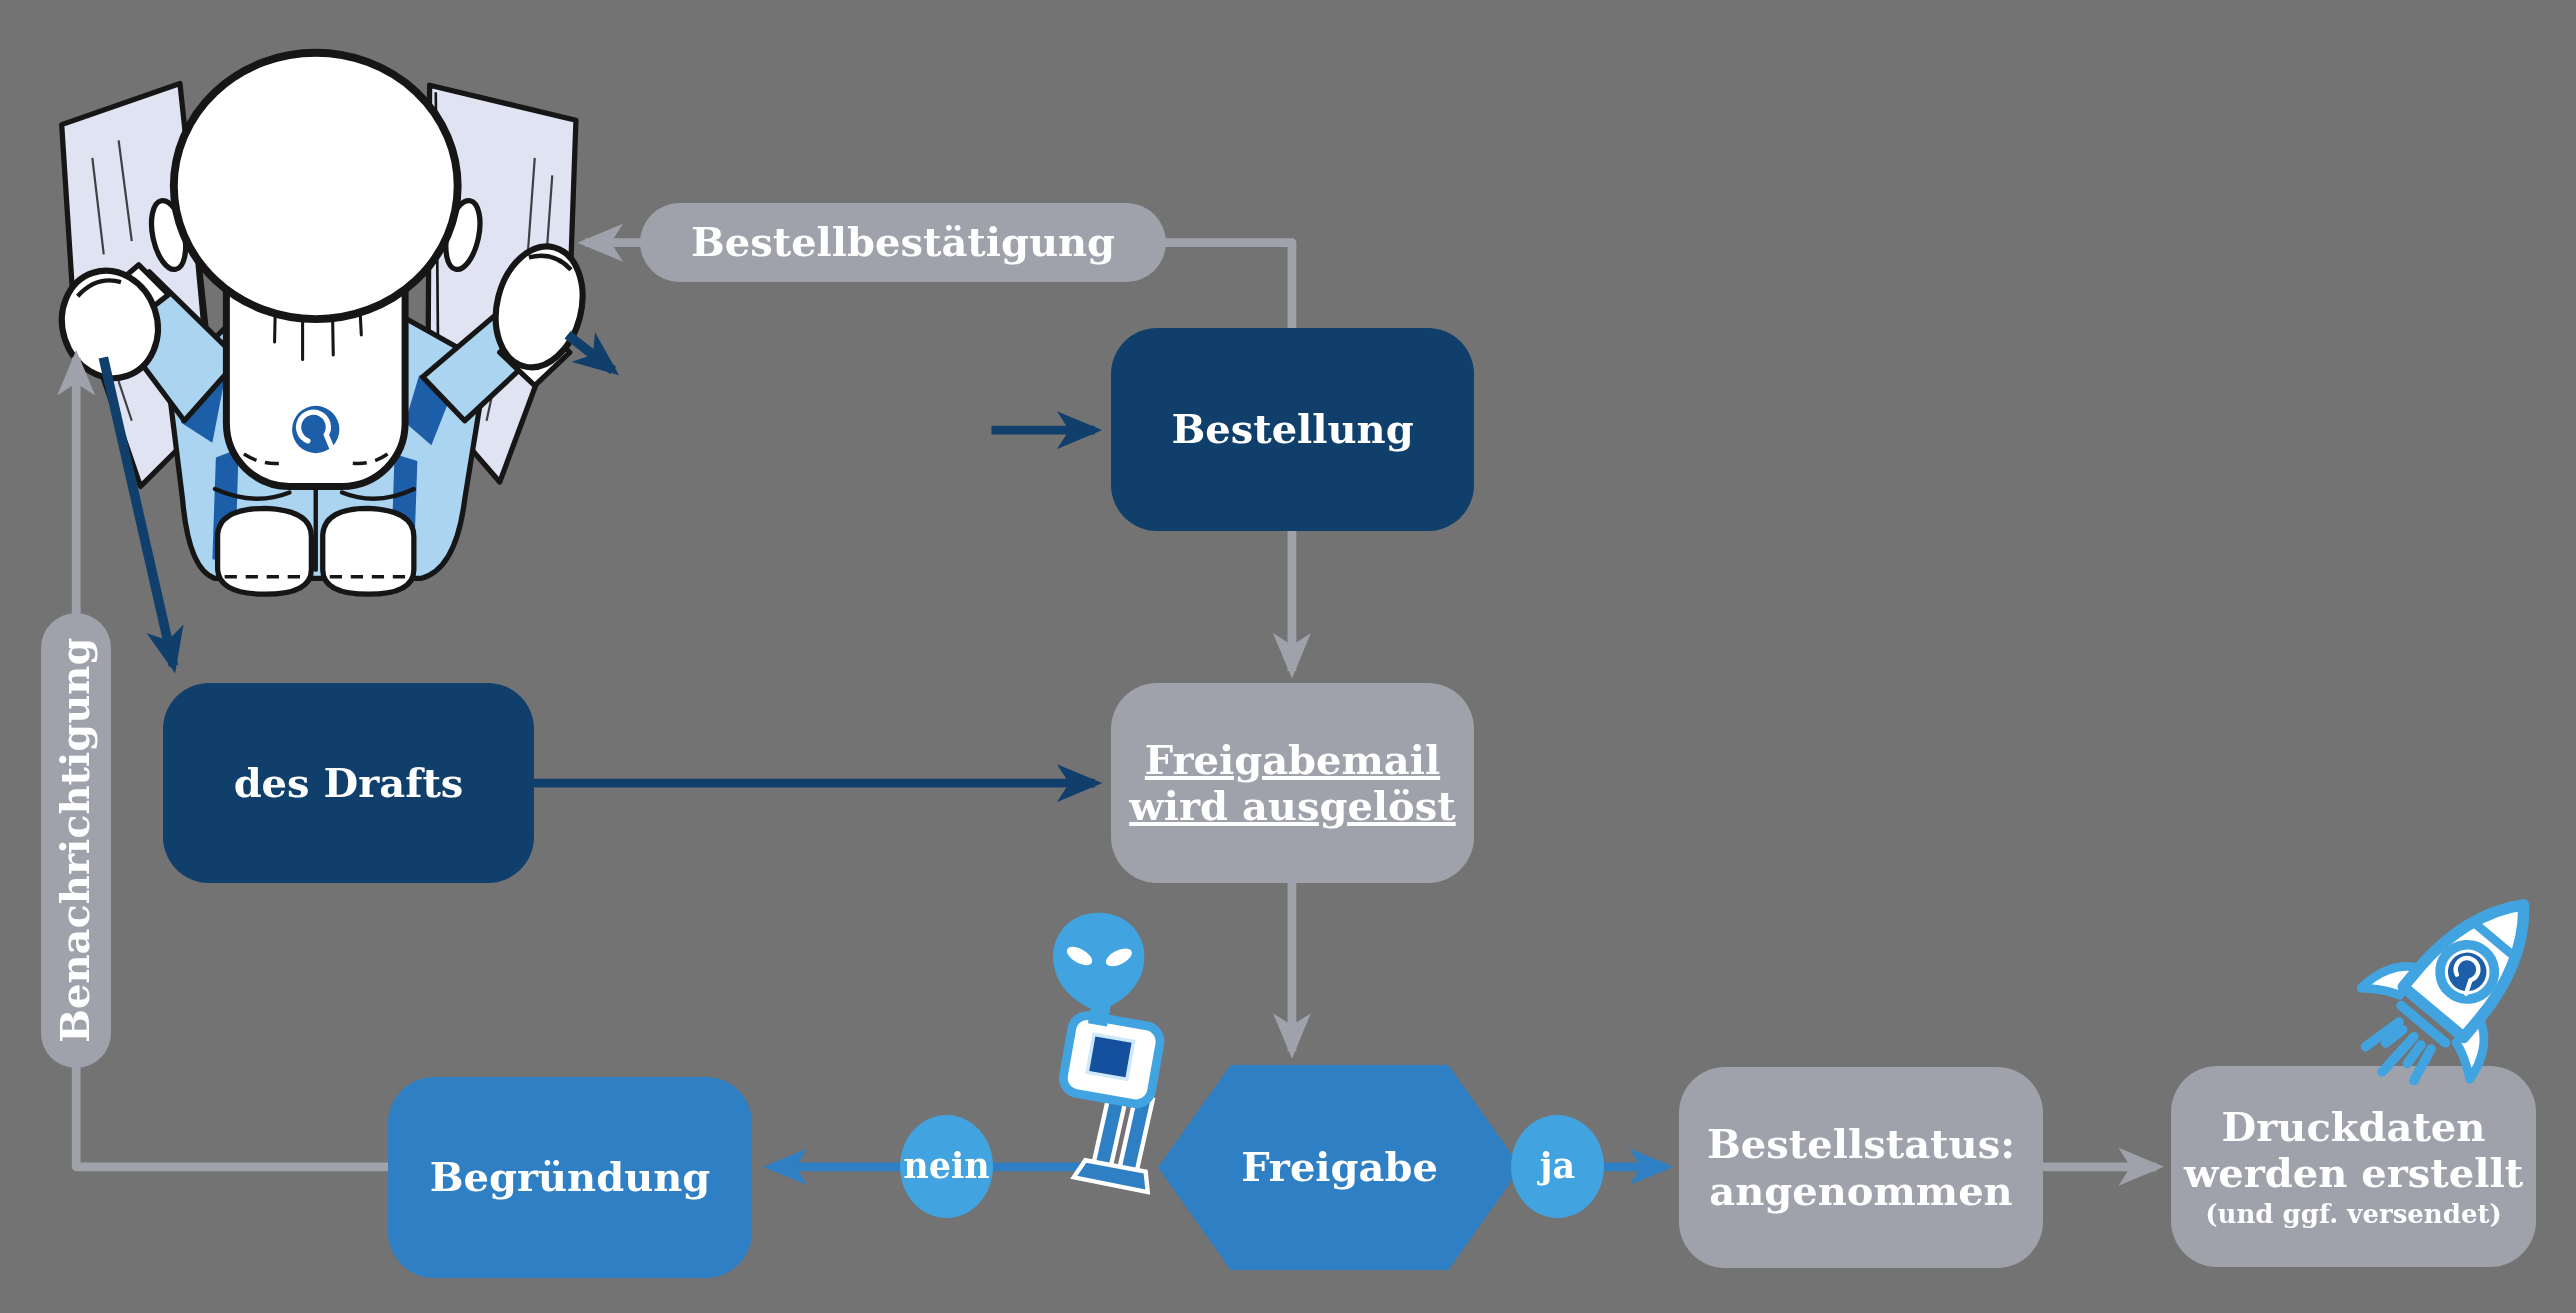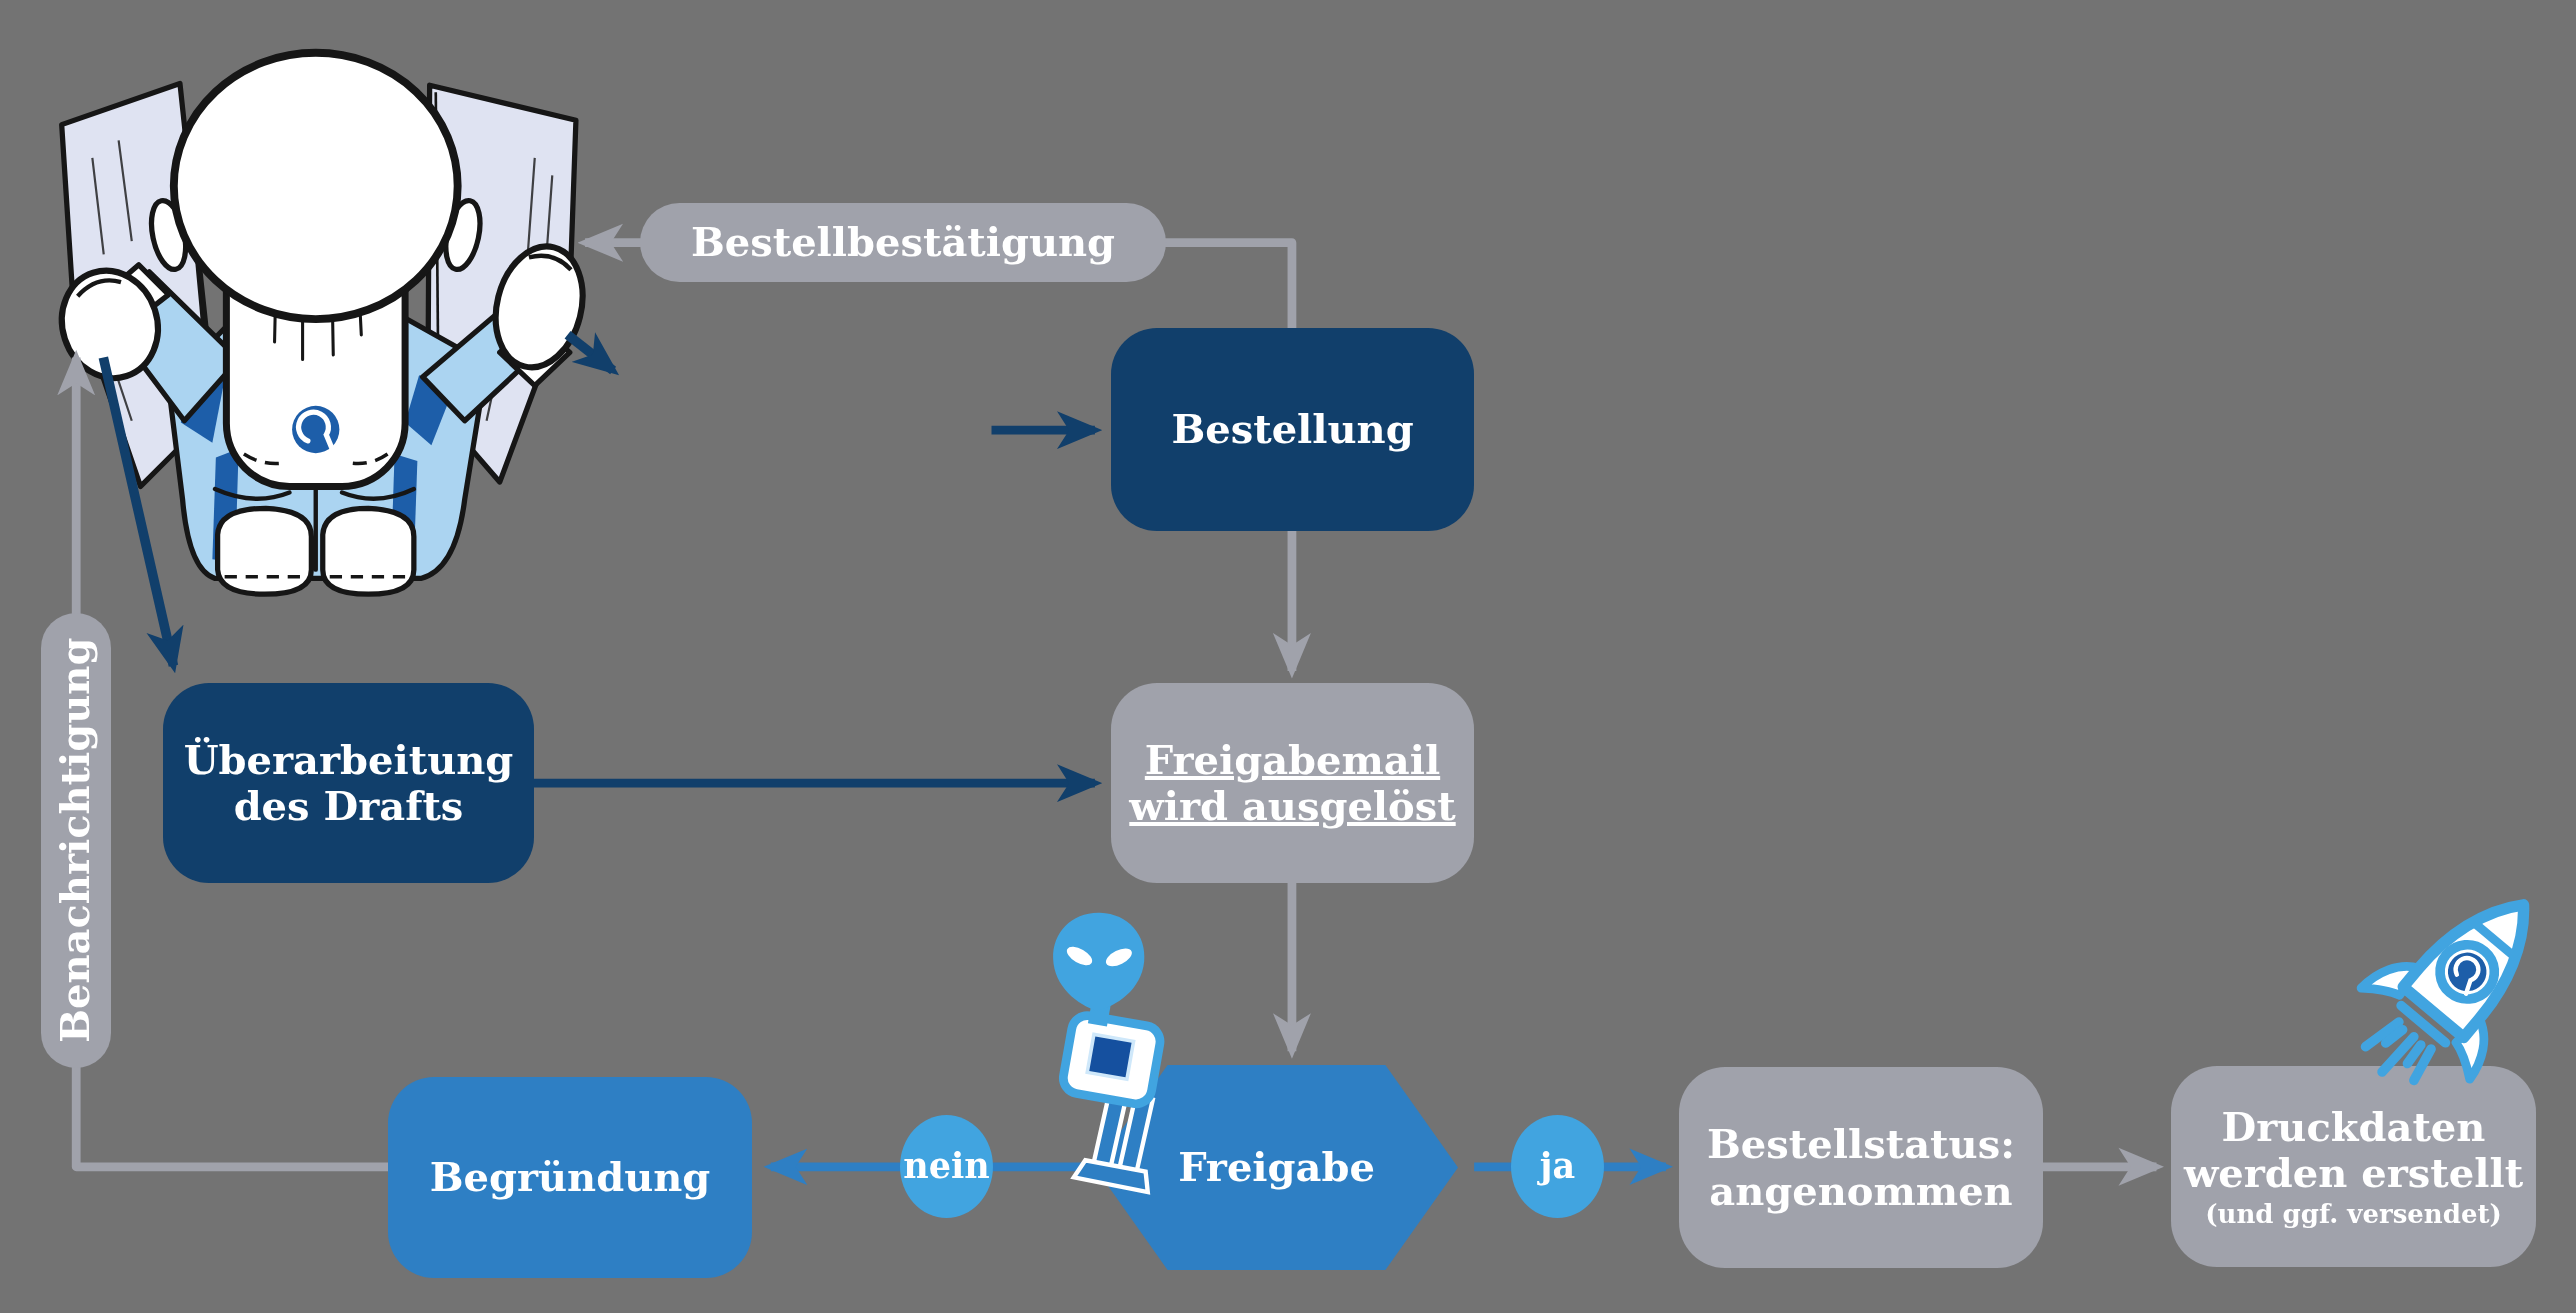--- a/index.html
+++ b/index.html
@@ -138,30 +138,29 @@
   <div class="node gray pill fs-main" style="left:640px;top:203px;width:526px;height:79px;">
     <span>Bestellbestätigung</span>
   </div>
 
 
   <div class="node navy fs-main" style="left:1111px;top:328px;width:363px;height:203px;">
     <span>Bestellung</span>
   </div>
 
   <div class="node navy fs-main" style="left:163px;top:683px;width:371px;height:200px;">
-    <span>Überarbeitung</span>
     <span>des Drafts</span>
   </div>
 
   <div class="node gray fs-main" style="left:1111px;top:683px;width:363px;height:200px;text-decoration:underline;">
     <span>Freigabemail</span>
     <span>wird ausgelöst</span>
   </div>
 
-  <div class="node hex fs-main" style="left:1095px;top:1065px;width:363px;height:205px;">
+  <div class="node hex fs-main" style="left:1158px;top:1065px;width:363px;height:205px;">
     <span>Freigabe</span>
   </div>
 
   <div class="node lightblue circle fs-circle" style="left:900px;top:1115px;width:93px;height:103px;">
     <span>nein</span>
   </div>
 
   <div class="node lightblue circle fs-circle" style="left:1511px;top:1115px;width:93px;height:103px;">
     <span>ja</span>
   </div>

